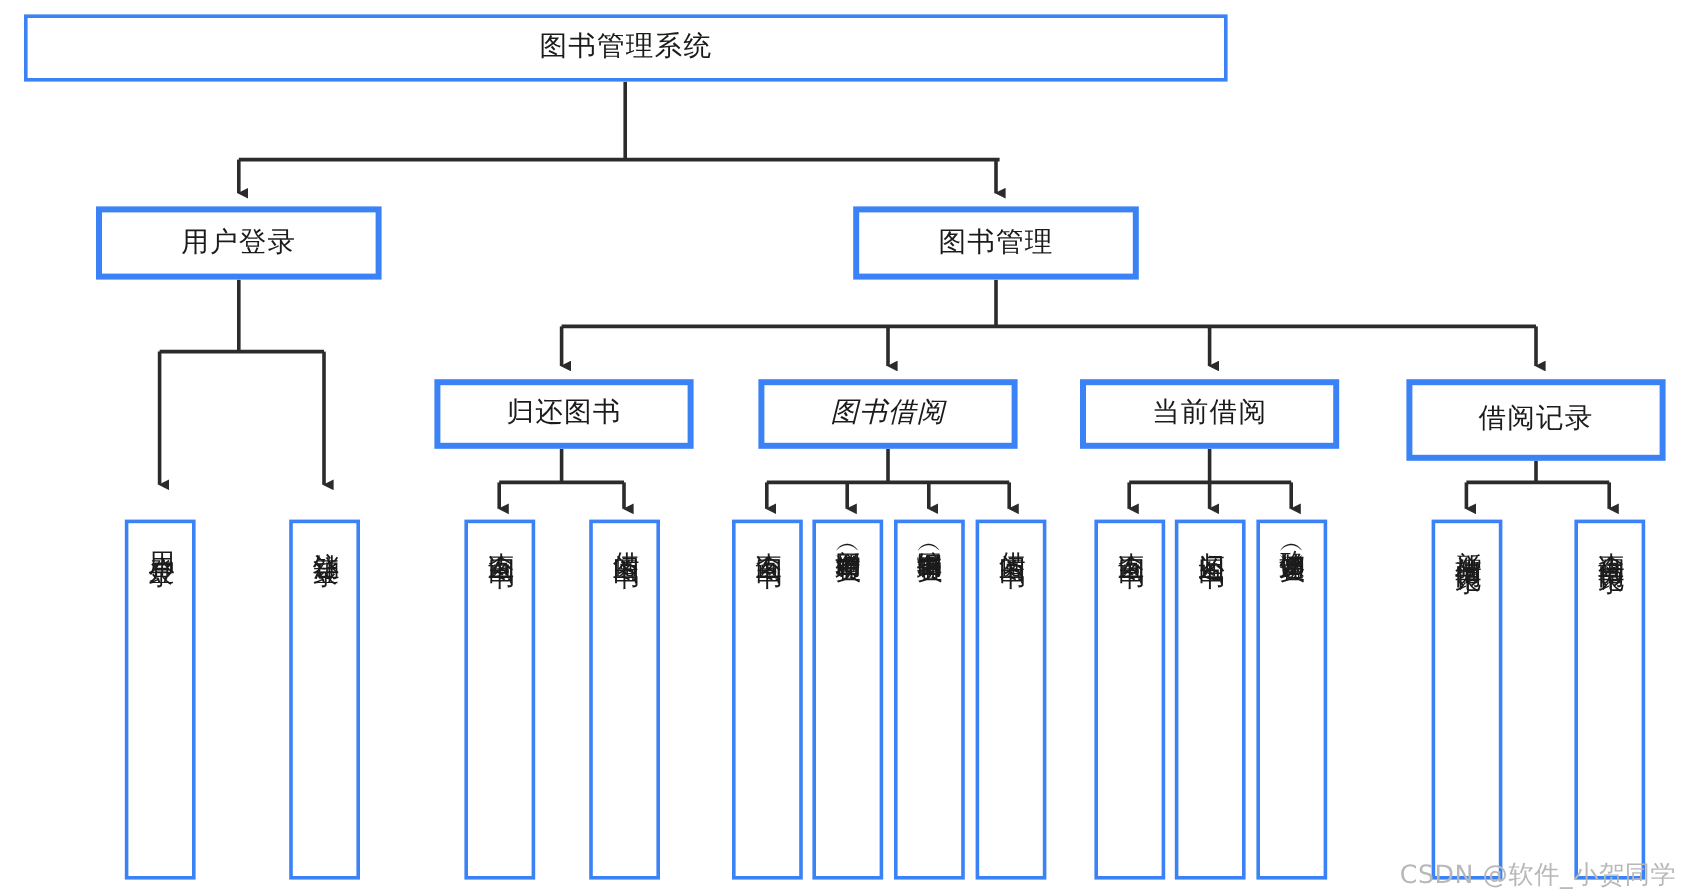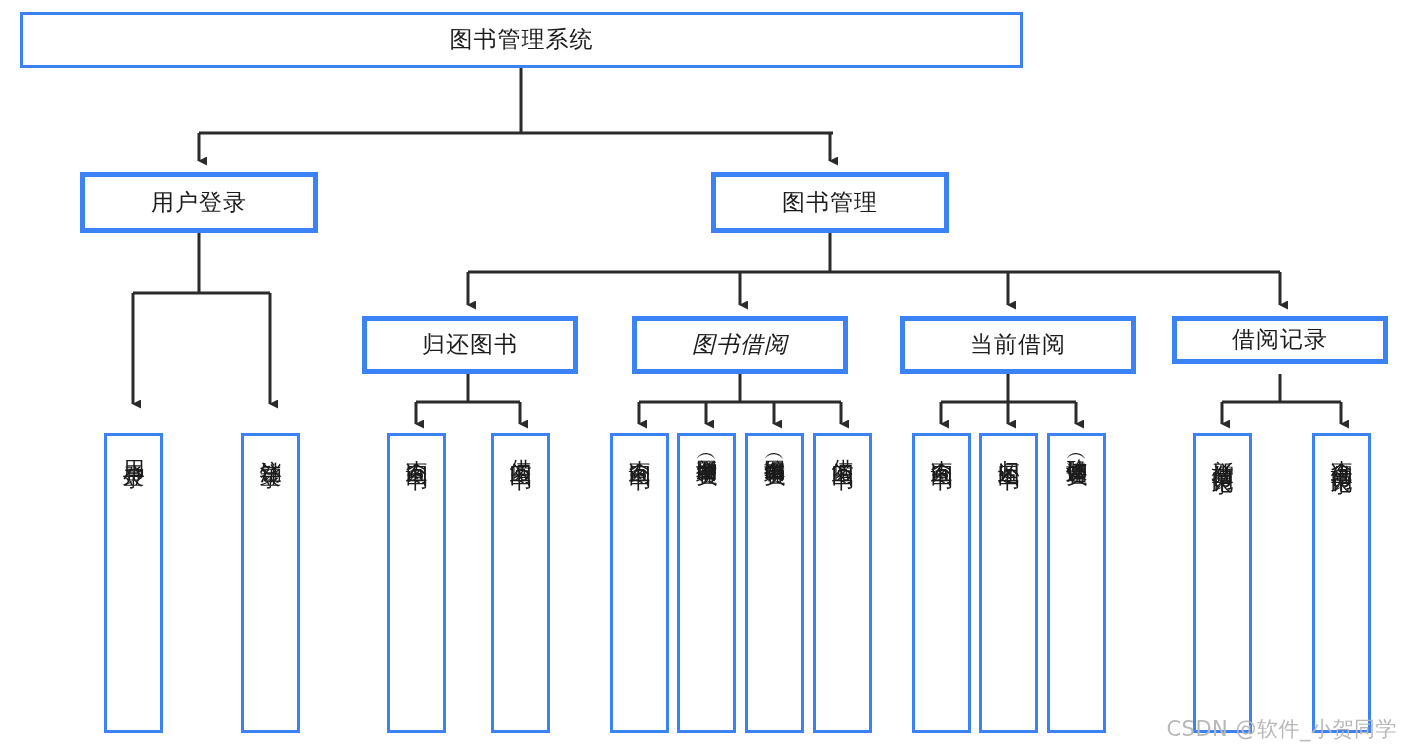--- a/index.html
+++ b/index.html
@@ -145,25 +145,25 @@
   </div>
 
   <div class="node node-h" style="left:362px; top:316px; width:216px; height:58px;">
     <span>归还图书</span>
   </div>
 
   <div class="node node-h" style="left:632px; top:316px; width:216px; height:58px;font-style:italic;">
     <span>图书借阅</span>
   </div>
 
-  <div class="node node-h" style="left:900px; top:316px; width:236px; height:58px;">
+  <div class="node node-h" style="left:900px; top:316px; width:216px; height:58px;">
     <span>当前借阅</span>
   </div>
 
-  <div class="node node-h" style="left:1172px; top:316px; width:216px; height:48px;justify-content:center;">
+  <div class="node node-h" style="left:1172px; top:316px; width:216px; height:68px;justify-content:center;">
     <span>借阅记录</span>
   </div>
 
   <div class="node node-v" style="left:104px; top:433px; width:59px; height:300px;">
     <span class="vtext">用户登录</span>
   </div>
   <div class="node node-v" style="left:241px; top:433px; width:59px; height:300px;">
     <span class="vtext">注销登录</span>
   </div>
 

